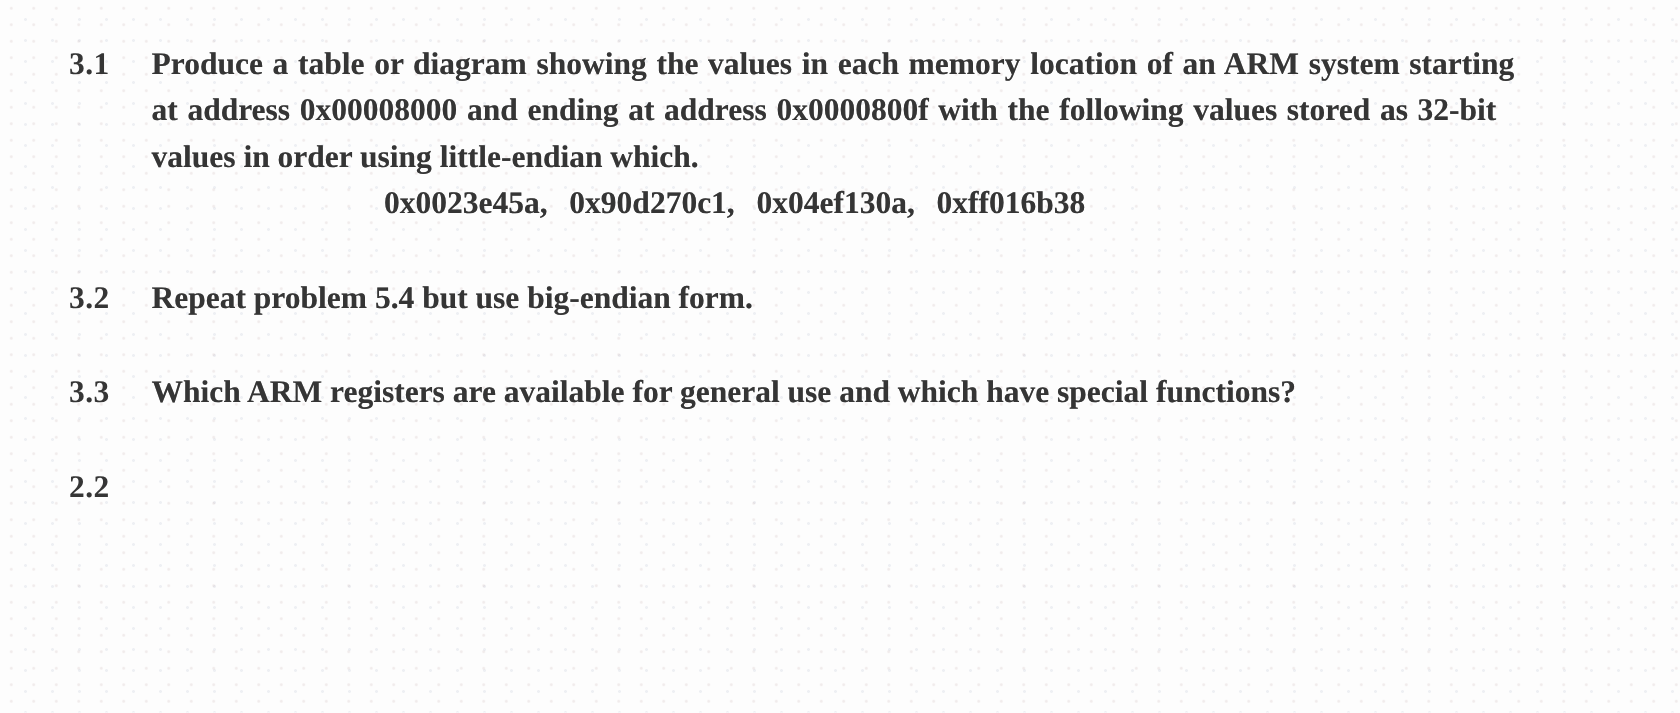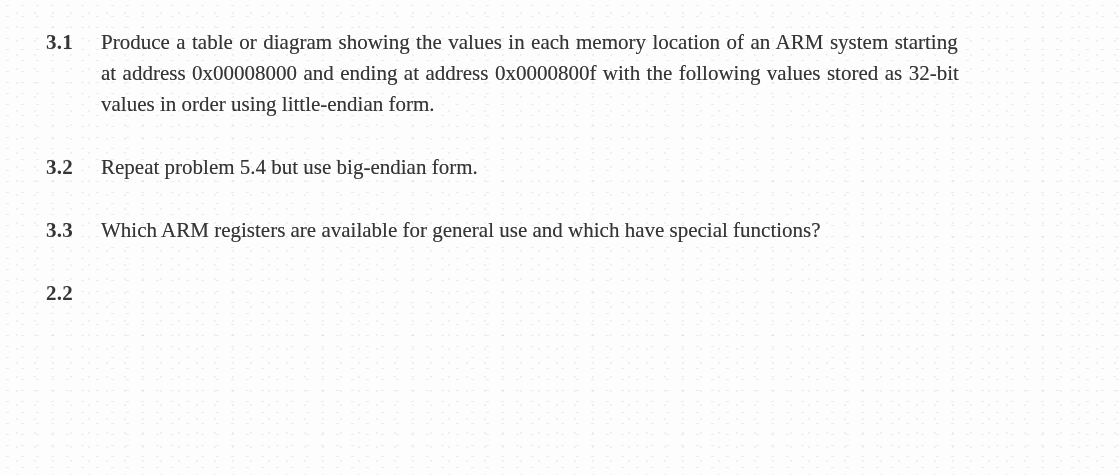--- a/index.html
+++ b/index.html
@@ -33,20 +33,21 @@
   }
   .num {
     flex: 0 0 55px;
     font-weight: bold;
     font-size: 21px;
     line-height: 31px;
     letter-spacing: 0.3px;
   }
   .body {
     flex: 1 1 auto;
+    font-weight: bold;
   }
   .line {
     font-size: 21px;
     line-height: 31px;
     white-space: pre;
     text-shadow: 0 0 0.4px rgba(40,40,40,0.45);
   }
   .just  { word-spacing: 1.2px; }
   .just2 { word-spacing: 3.2px; }
   .values {
@@ -57,21 +58,22 @@
 </head>
 <body>
 
 <div class="page">
 
   <section class="problem">
     <div class="num">3.1</div>
     <div class="body">
       <div class="line just">Produce a table or diagram showing the values in each memory location of an ARM system starting</div>
       <div class="line just">at address 0x00008000 and ending at address 0x0000800f with the following values stored as 32-bit</div>
-      <div class="line">values in order using little-endian form.</div>
+      <div class="line">values in order using little-endian which.</div>
+      <div class="line values">0x0023e45a,  0x90d270c1,  0x04ef130a,  0xff016b38</div>
     </div>
   </section>
 
   <section class="problem">
     <div class="num">3.2</div>
     <div class="body">
       <div class="line">Repeat problem 5.4 but use big-endian form.</div>
     </div>
   </section>
 

